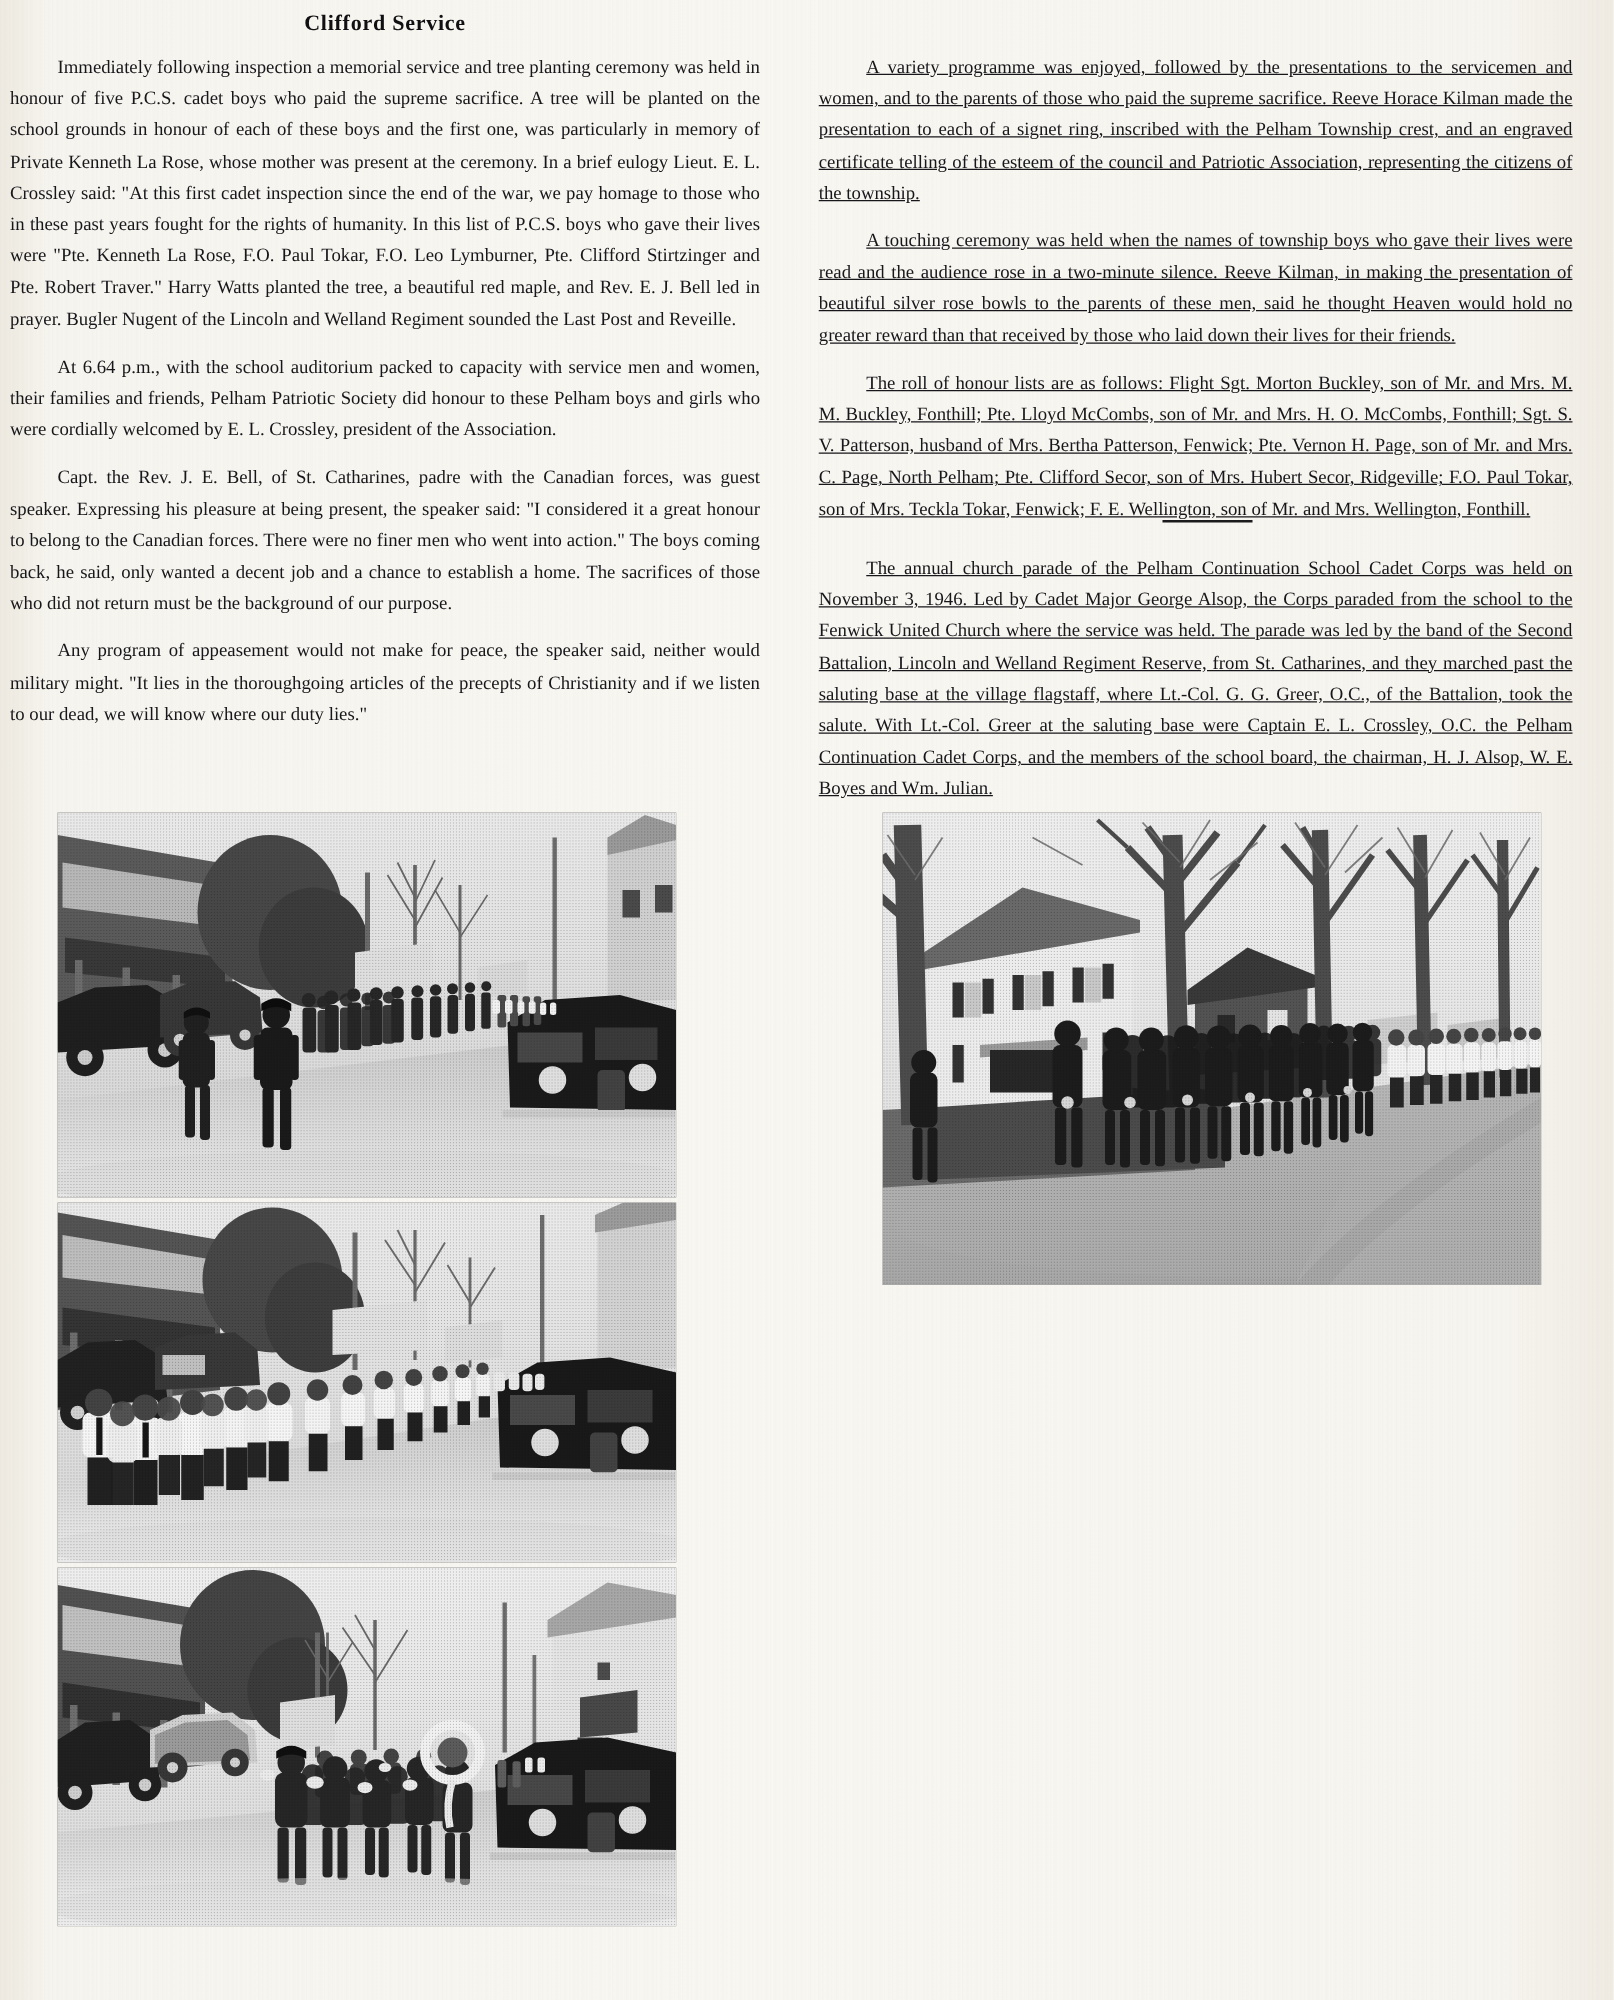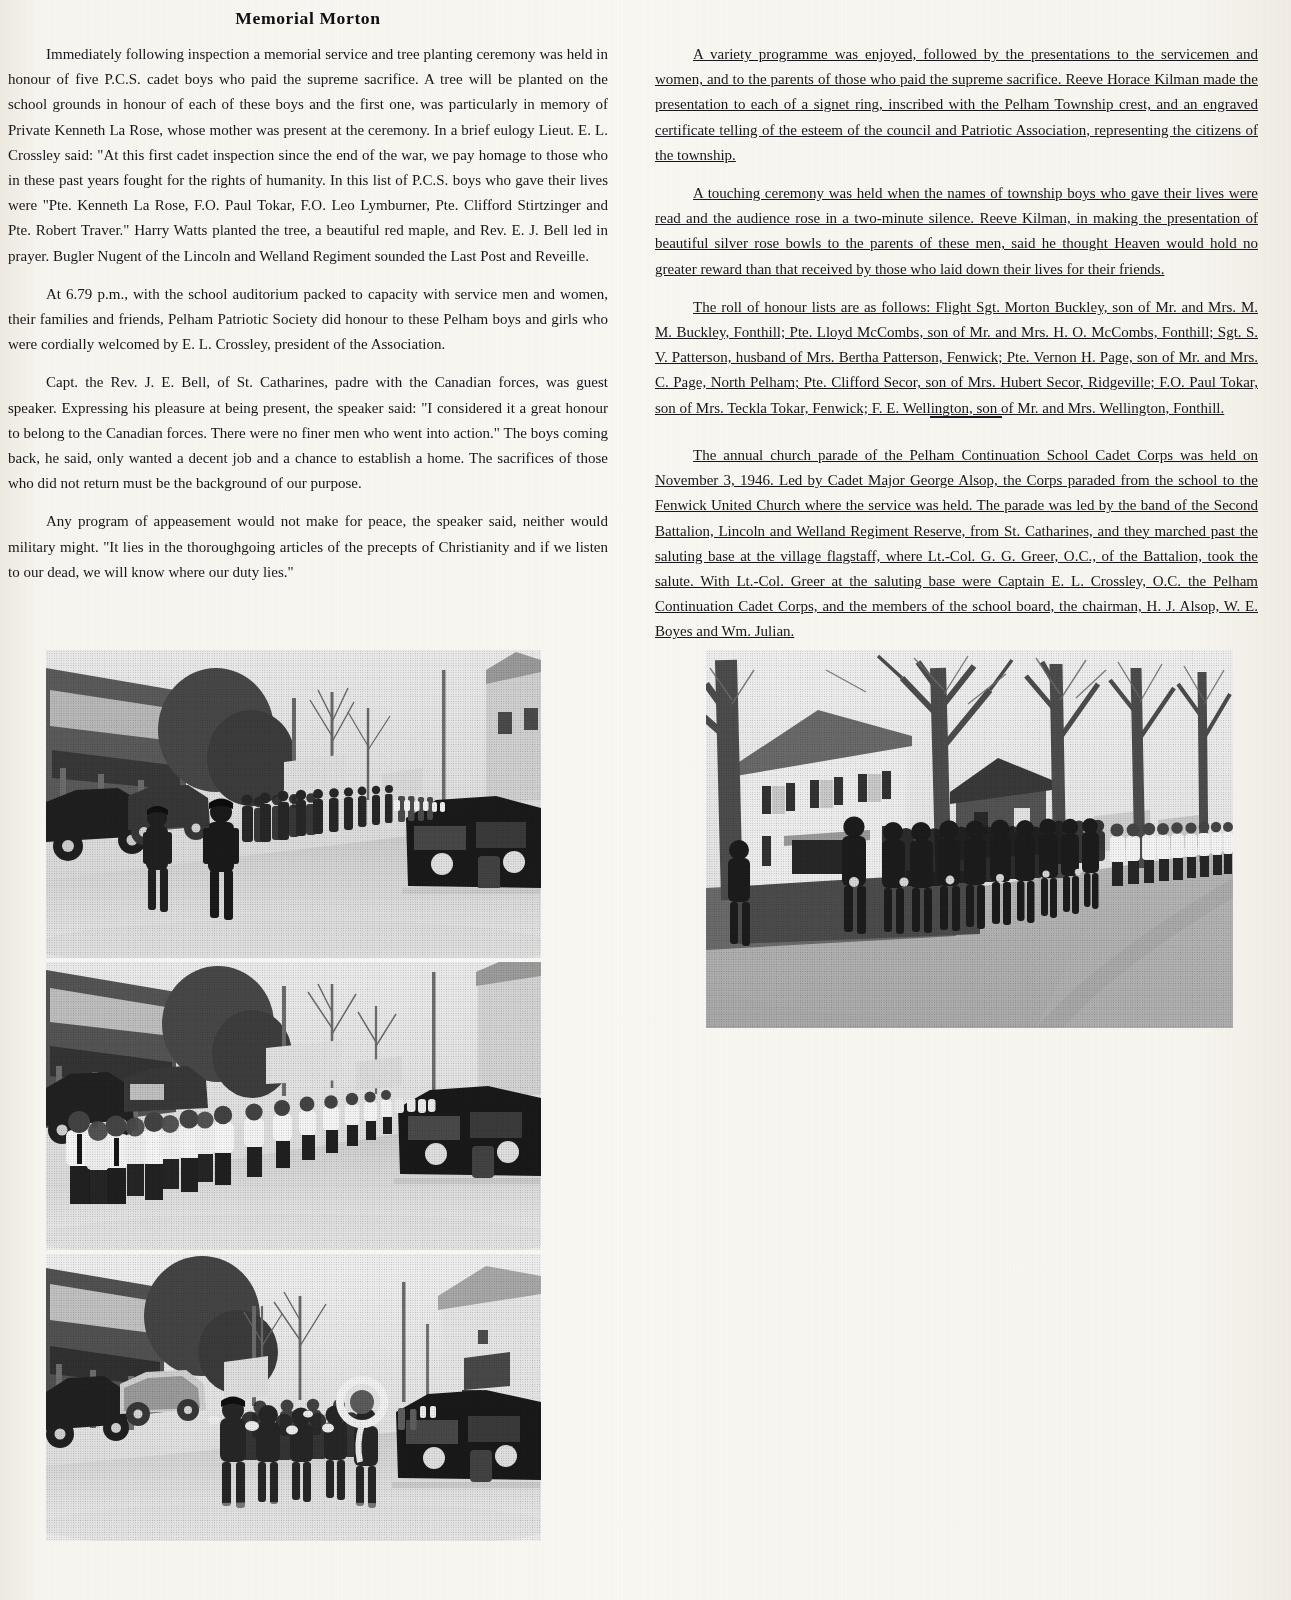--- a/index.html
+++ b/index.html
@@ -104,25 +104,25 @@
   #photo-band-marching     { left: 46px;  top: 1254px; width: 495px; height: 287px; }
   #photo-church-parade     { left: 706px; top: 650px;  width: 527px; height: 378px; }
 </style>
 </head>
 <body>
 
 <div class="paper-texture"></div>
 
 <div class="page">
 
-  <div class="section-title">Memorial Morton</div>
+  <div class="section-title">Clifford Service</div>
 
   <div class="col col-left">
     <p class="para">Immediately following inspection a memorial service and tree planting ceremony was held in honour of five P.C.S. cadet boys who paid the supreme sacrifice. A tree will be planted on the school grounds in honour of each of these boys and the first one, was particularly in memory of Private Kenneth La Rose, whose mother was present at the ceremony. In a brief eulogy Lieut. E. L. Crossley said: "At this first cadet inspection since the end of the war, we pay homage to those who in these past years fought for the rights of humanity. In this list of P.C.S. boys who gave their lives were "Pte. Kenneth La Rose, F.O. Paul Tokar, F.O. Leo Lymburner, Pte. Clifford Stirtzinger and Pte. Robert Traver." Harry Watts planted the tree, a beautiful red maple, and Rev. E. J. Bell led in prayer. Bugler Nugent of the Lincoln and Welland Regiment sounded the Last Post and Reveille.</p>
-    <p class="para">At 6.79 p.m., with the school auditorium packed to capacity with service men and women, their families and friends, Pelham Patriotic Society did honour to these Pelham boys and girls who were cordially welcomed by E. L. Crossley, president of the Association.</p>
+    <p class="para">At 6.64 p.m., with the school auditorium packed to capacity with service men and women, their families and friends, Pelham Patriotic Society did honour to these Pelham boys and girls who were cordially welcomed by E. L. Crossley, president of the Association.</p>
     <p class="para">Capt. the Rev. J. E. Bell, of St. Catharines, padre with the Canadian forces, was guest speaker. Expressing his pleasure at being present, the speaker said: "I considered it a great honour to belong to the Canadian forces. There were no finer men who went into action." The boys coming back, he said, only wanted a decent job and a chance to establish a home. The sacrifices of those who did not return must be the background of our purpose.</p>
     <p class="para tight">Any program of appeasement would not make for peace, the speaker said, neither would military might. "It lies in the thoroughgoing articles of the precepts of Christianity and if we listen to our dead, we will know where our duty lies."</p>
   </div>
 
   <div class="col col-right">
     <p class="para">A variety programme was enjoyed, followed by the presentations to the servicemen and women, and to the parents of those who paid the supreme sacrifice. Reeve Horace Kilman made the presentation to each of a signet ring, inscribed with the Pelham Township crest, and an engraved certificate telling of the esteem of the council and Patriotic Association, representing the citizens of the township.</p>
     <p class="para">A touching ceremony was held when the names of township boys who gave their lives were read and the audience rose in a two-minute silence. Reeve Kilman, in making the presentation of beautiful silver rose bowls to the parents of these men, said he thought Heaven would hold no greater reward than that received by those who laid down their lives for their friends.</p>
     <p class="para tight">The roll of honour lists are as follows: Flight Sgt. Morton Buckley, son of Mr. and Mrs. M. M. Buckley, Fonthill; Pte. Lloyd McCombs, son of Mr. and Mrs. H. O. McCombs, Fonthill; Sgt. S. V. Patterson, husband of Mrs. Bertha Patterson, Fenwick; Pte. Vernon H. Page, son of Mr. and Mrs. C. Page, North Pelham; Pte. Clifford Secor, son of Mrs. Hubert Secor, Ridgeville; F.O. Paul Tokar, son of Mrs. Teckla Tokar, Fenwick; F. E. Wellington, son of Mr. and Mrs. Wellington, Fonthill.</p>
   </div>
 

